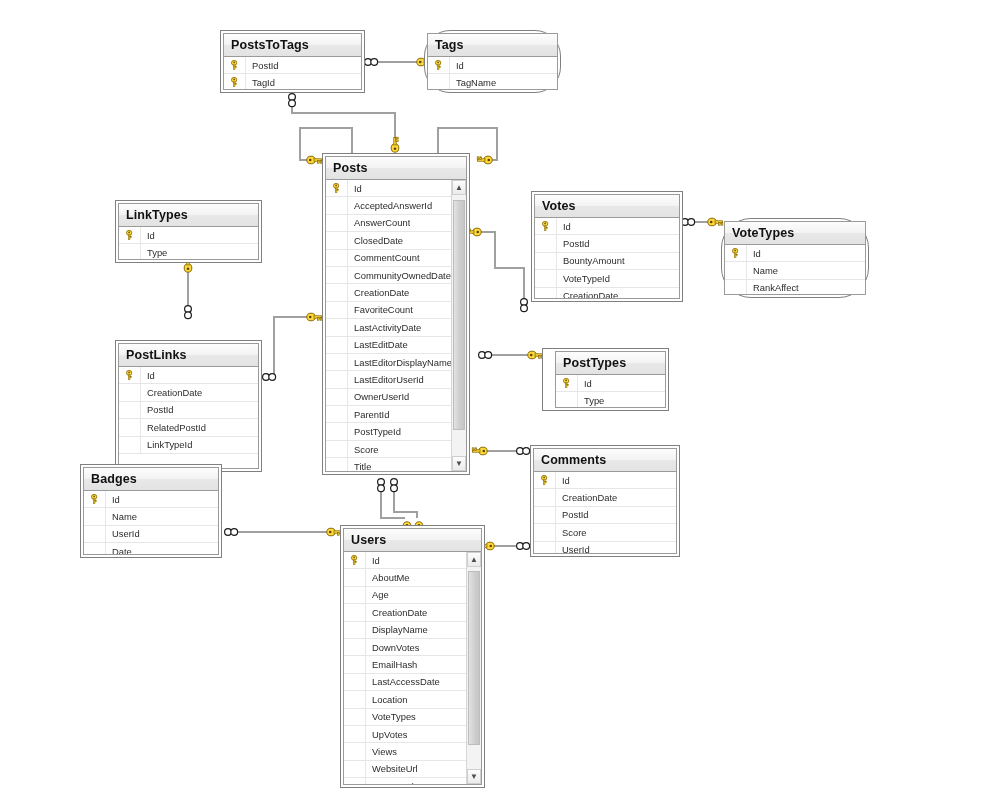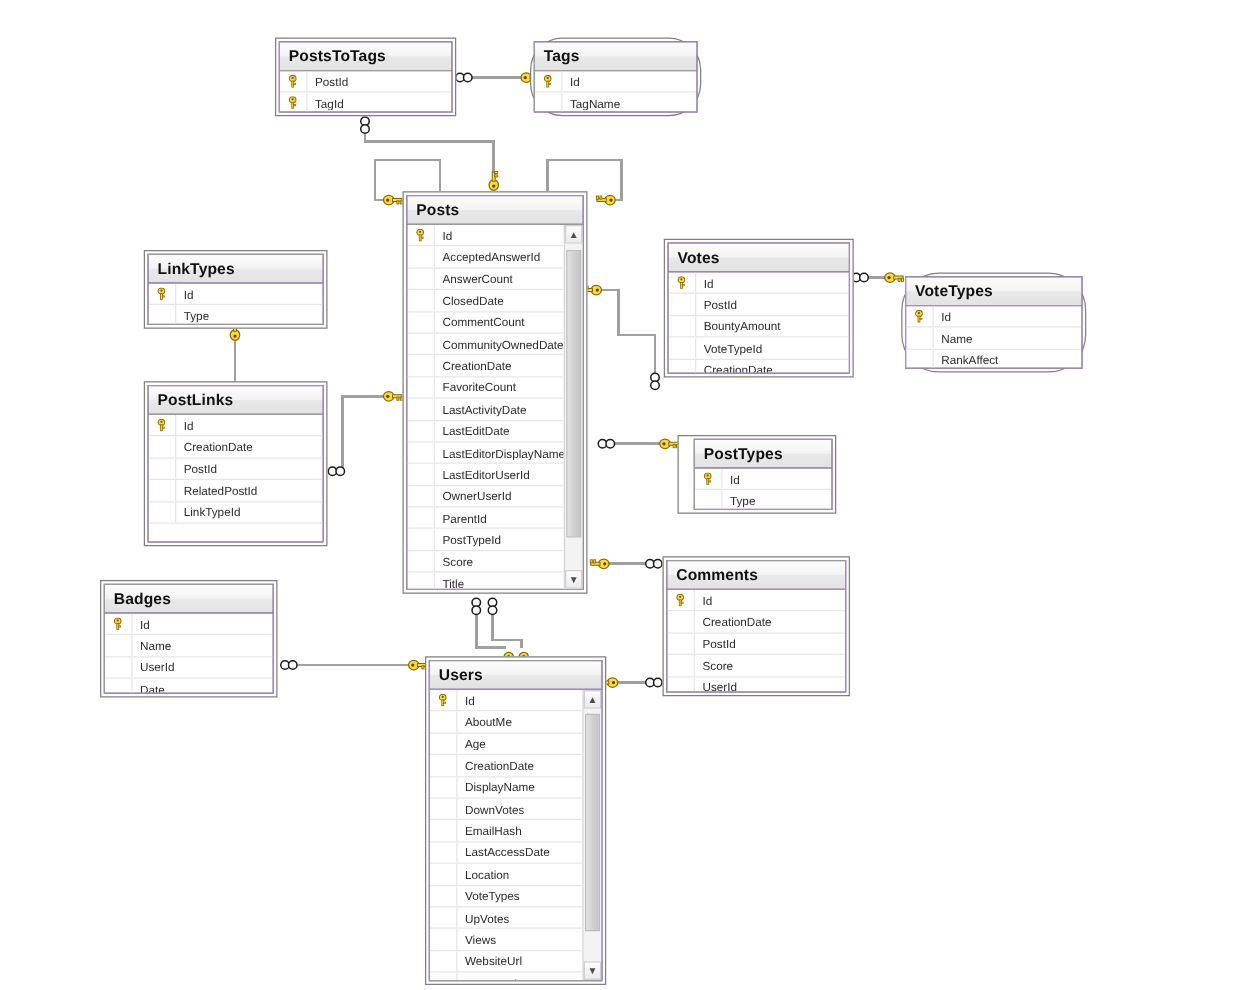--- a/index.html
+++ b/index.html
@@ -22,21 +22,21 @@
     border:1px solid #808080;
     box-sizing:border-box;
     padding:2px;
     box-shadow:0 0 0 0 transparent;
   }
   .tbl-inner{
     border:1px solid #9a9a9a;
     box-sizing:border-box;
     height:100%;
     display:flex;flex-direction:column;
-    background:#6d28d9;
+    background:#000000;
   }
   .tbl-head{
     height:22px;min-height:22px;
     background:linear-gradient(to bottom,#fdfdfd 0%,#f3f3f3 48%,#e8e8e8 52%,#e3e3e3 100%);
     border-bottom:1px solid #9a9a9a;
     display:flex;align-items:center;
     padding-left:7px;
     font-weight:bold;
     font-size:12.5px;
     color:#111;
@@ -435,21 +435,21 @@
                 <span class="fname">Name</span>
               </div>
               <div class="row">
                 <span class="gut"></span>
                 <span class="fname">RankAffect</span>
               </div>
             </div>
           </div>
         </div>
       </div>
-      <div class="tbl" style="left: 115px; top: 305px; width: 147px; height: 132px;">
+      <div class="tbl" style="left: 115px; top: 340px; width: 147px; height: 132px;">
         <div class="tbl-inner">
           <div class="tbl-head">
             <span>PostLinks</span>
           </div>
           <div class="tbl-body">
             <div class="rows">
               <div class="row">
                 <span class="gut">
                   <svg class="keyglyph" viewBox="0 0 12 12">
                     <ellipse cx="5.6" cy="3.1" rx="2.9" ry="2.7" fill="#ffd93b" stroke="#8a6a00" stroke-width="0.9"></ellipse>

